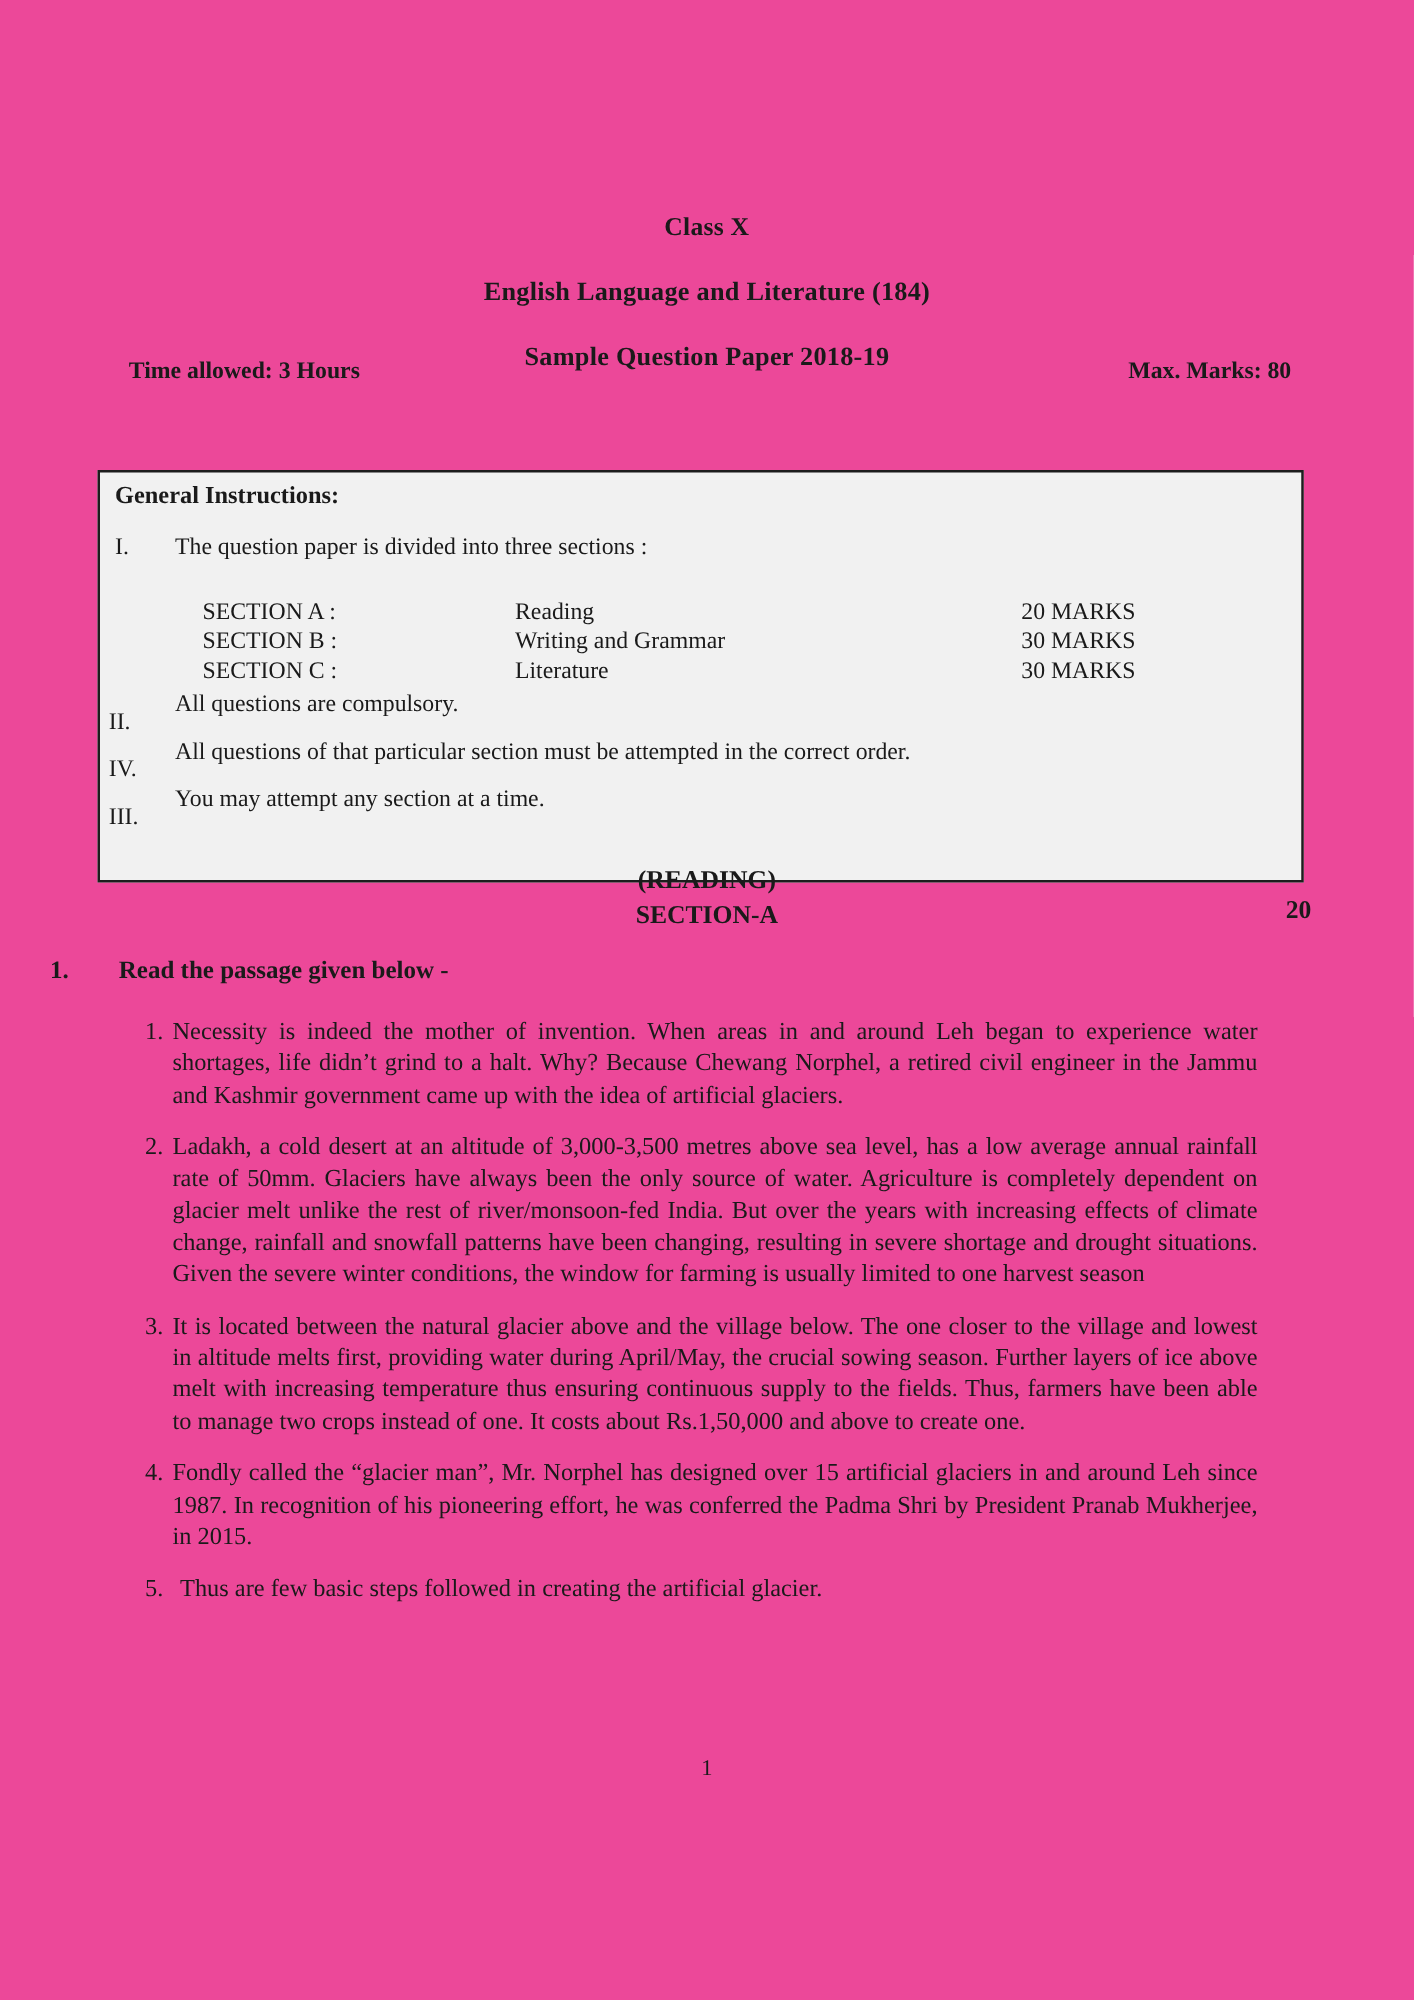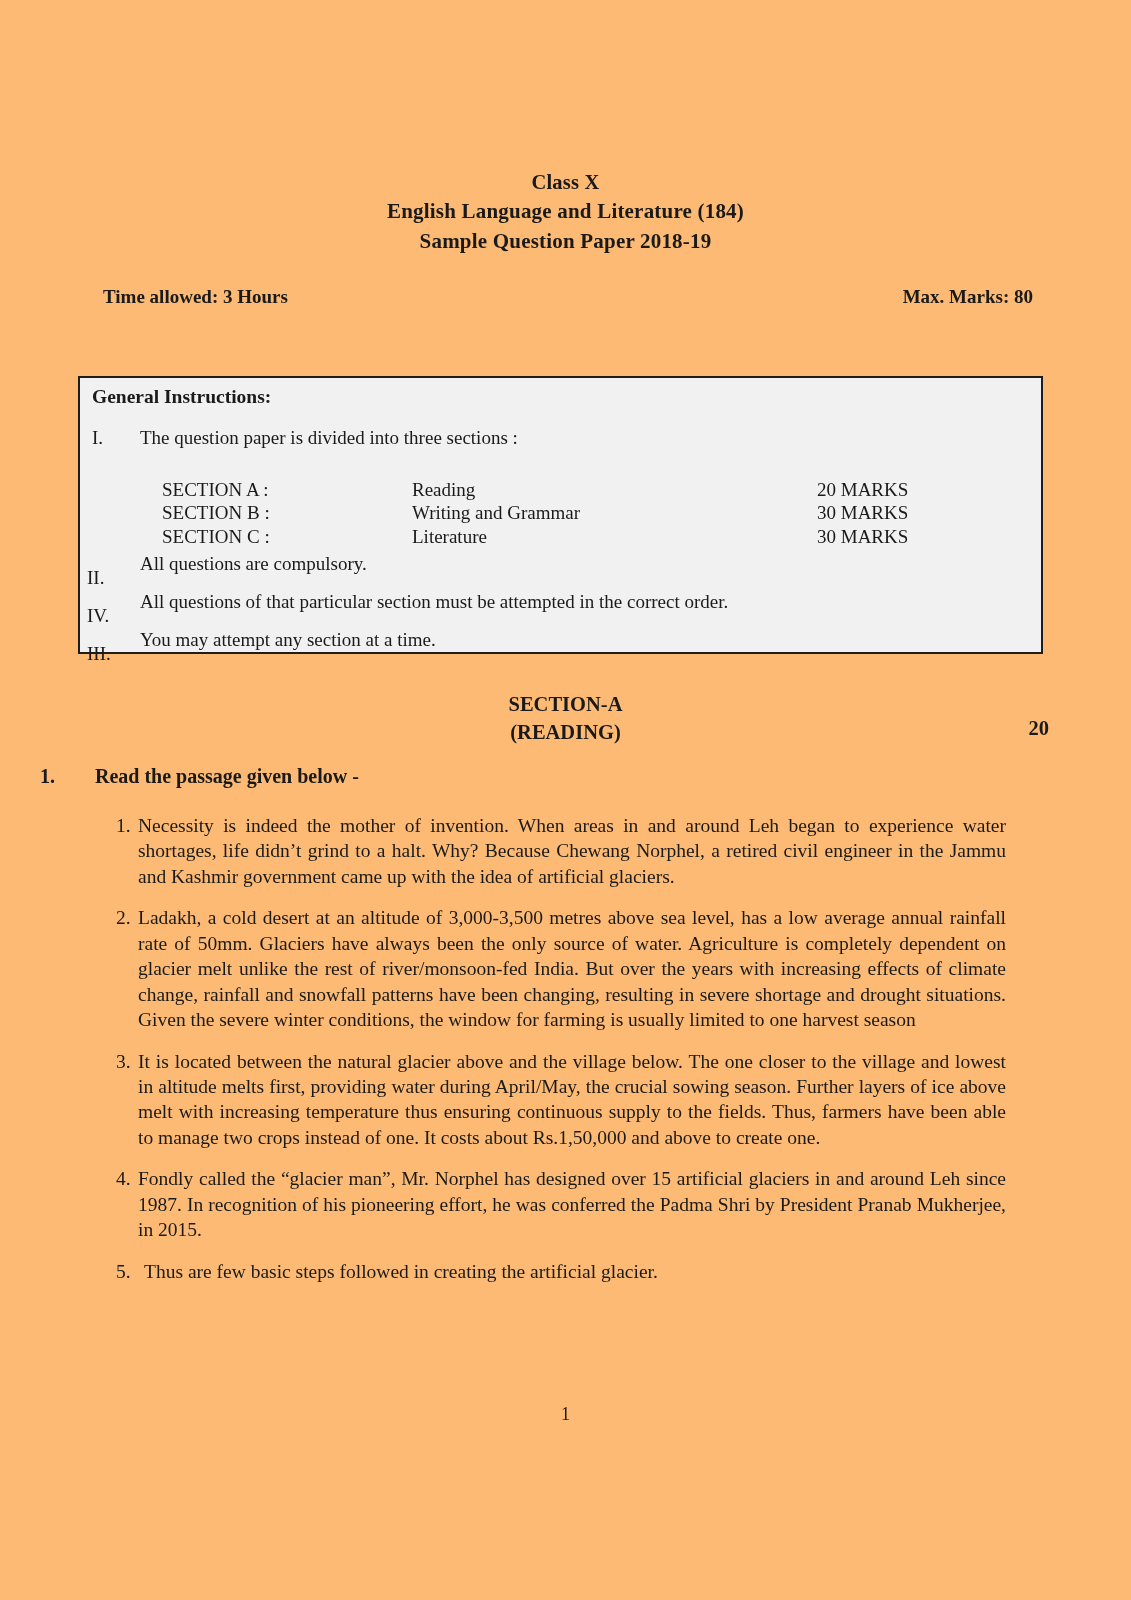--- a/index.html
+++ b/index.html
@@ -12,41 +12,42 @@
     width: 1131px;
     height: 1600px;
     position: relative;
     font-family: "Liberation Serif", "DejaVu Serif", serif;
     color: #1a1a1a;
     overflow: hidden;
   }
   .page {
     position: absolute;
     inset: 0;
-    background: #fdba74;
+    background: #ec4899;
     text-decoration: underline;
   }
 
   
   .doc-header {
     position: absolute;
     top: 168px;
     left: 0;
     width: 1131px;
     text-align: center;
     line-height: 1.42;
   }
   .doc-header .hl {
     font-weight: bold;
     font-size: 20.5px;
     letter-spacing: .2px;
     display: block;
   }
   .doc-header .hl.big {
     font-size: 21px;
+    margin-top: 22px;
   }
 
   
   .meta-row {
     position: absolute;
     top: 286px;
     left: 86px;
     width: 930px;
     display: flex;
     justify-content: space-between;
@@ -54,21 +55,21 @@
     font-size: 19px;
     margin-left: 17px;
   }
 
   
   .instructions-box {
     position: absolute;
     left: 78px;
     top: 376px;
     width: 965px;
-    height: 278px;
+    height: 330px;
     border: 2px solid #1d1d1d;
     background: #f1f1f1;
     box-sizing: border-box;
   }
   .gi-title {
     position: absolute;
     left: 12px;
     top: 8px;
     font-weight: bold;
     font-size: 19.5px;
@@ -251,22 +252,22 @@
         <span>All questions of that particular section must be attempted in the correct order.</span>
       </div>
       <div class="row">
         <span class="num">III.</span>
         <span>You may attempt any section at a time.</span>
       </div>
     </div>
   </div>
 
   <div class="section-title">
+    <div>(READING)</div>
     <div>SECTION-A</div>
-    <div>(READING)</div>
   </div>
   <div class="section-marks">20</div>
 
   <div class="q-head">
     <span class="qnum">1.</span>
     <span class="qtext">Read the passage given below -</span>
   </div>
 
   <div class="passage">
     <div class="para">

